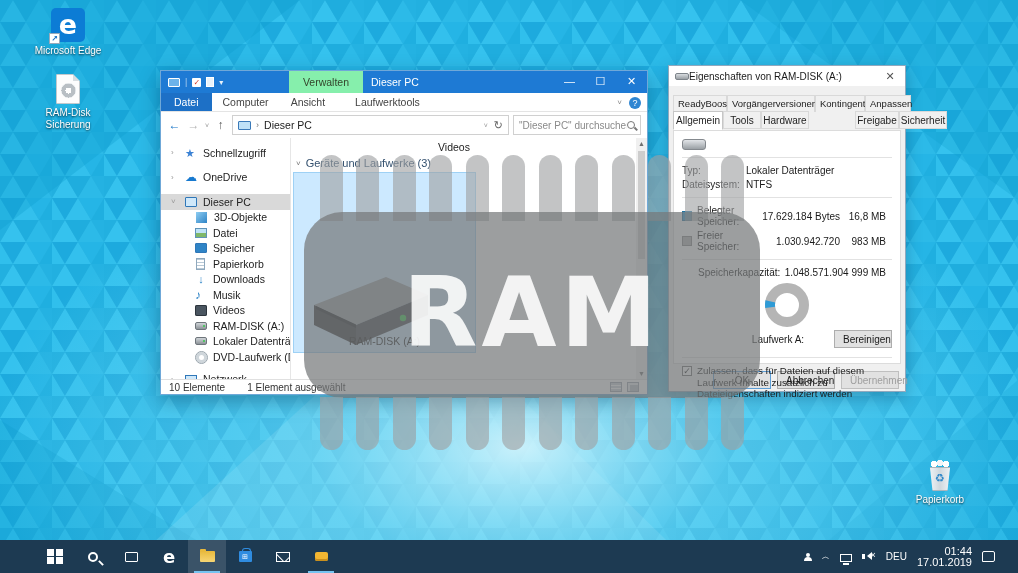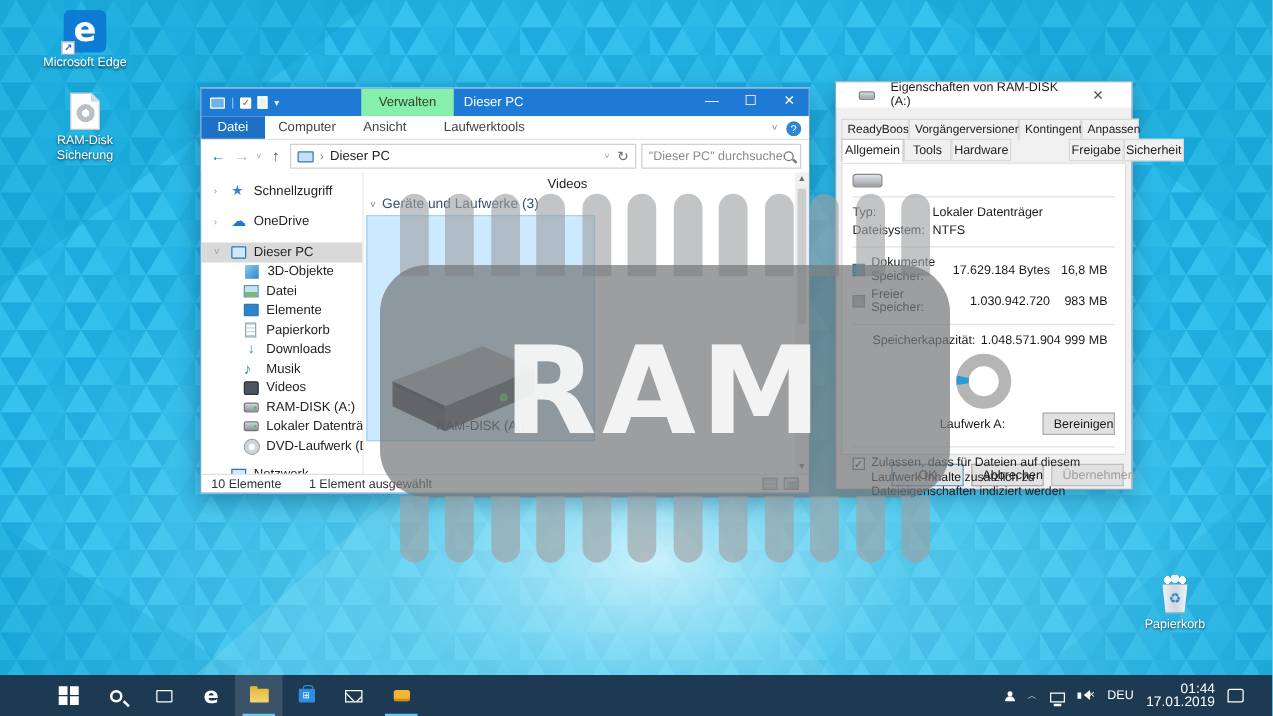--- a/index.html
+++ b/index.html
@@ -96,21 +96,21 @@
   .scroll-thumb { width:7px; height:108px; background:#cdcdcd; margin-top:4px; }
   .scrollbar .up { margin-top:2px; } .scrollbar .down { margin-top:auto; margin-bottom:2px; }
   .statusbar { height:15px; border-top:1px solid #e0e0e0; display:flex; align-items:center; font-size:10px; color:#333; padding:0 8px; gap:22px; flex:0 0 auto; }
   .status-right { margin-left:auto; display:flex; gap:5px; }
   .view-ico { width:12px; height:10px; border:1px solid #9aa3ab; background:linear-gradient(#cdd4da 2px,transparent 2px); background-size:100% 3px; }
   .view-ico.thumb { background:#b9c2c9; box-shadow:inset 2px 2px 0 #e8ecef; }
 
   
   .dialog { position:absolute; left:668px; top:65px; width:238px; height:327px; background:#f0f0f0;
             border:1px solid #90a8bd; box-shadow:0 5px 15px rgba(0,40,70,.3); z-index:3; font-size:10px; }
-  .dlg-titlebar { height:20px; background:#fff; display:flex; align-items:center; padding:0 18px; gap:12px; font-size:10px; color:#1a1a1a; }
+  .dlg-titlebar { height:20px; background:#fff; display:flex; align-items:center; padding:0 6px; gap:0; font-size:10px; color:#1a1a1a; }
   .dlg-drive-ico { width:14px; height:7px; background:linear-gradient(180deg,#d8dcdf,#9aa0a5); border:1px solid #7d848a; border-radius:2px; }
   .dlg-close { margin-left:auto; color:#555; font-size:11px; width:18px; text-align:center; }
   .tabs-back { display:flex; padding:9px 4px 0 4px; }
   .tab-b { flex:0 0 auto; text-align:center; font-size:9.5px; color:#222; background:#f0f0f0; border:1px solid #d9d9d9; border-bottom:0;
            height:17px; line-height:16px; padding:0 4px; }
   .tabs-front { display:flex; padding:0 4px; position:relative; top:-1px; }
   .tab-f { text-align:center; font-size:10px; color:#222; background:#f0f0f0; border:1px solid #d9d9d9; height:18px; line-height:17px; flex:0 0 auto; }
   .tab-f.active { background:#fff; border-color:#c6c6c6; border-bottom:1px solid #fff; height:19px; font-weight:normal; position:relative; z-index:2; }
   .dlg-page { background:#fff; border:1px solid #dcdcdc; margin:-1px 4px 0 4px; height:234px; padding:8px 8px 0 8px; position:relative; z-index:1; }
   .name-row { display:flex; align-items:center; gap:8px; }
@@ -317,21 +317,21 @@
         <div class="side-item child">
           <span class="si">
               <span class="si-pic" style="display:block;"></span>
             </span>
           <span>Datei</span>
         </div>
         <div class="side-item child">
           <span class="si">
               <span class="si-mon" style="display:block; background:#2f84c6;"></span>
             </span>
-          <span>Elemente</span>
+          <span>Speicher</span>
         </div>
         <div class="side-item child">
           <span class="si">
               <span class="si-doc" style="display:block;"></span>
             </span>
           <span>Papierkorb</span>
         </div>
         <div class="side-item child">
           <span class="si si-dl">↓</span>
           <span>Downloads</span>
@@ -438,21 +438,21 @@
         <span class="lab">Typ:</span>
         <span>Lokaler Datenträger</span>
       </div>
       <div class="info-row">
         <span class="lab">Dateisystem:</span>
         <span>NTFS</span>
       </div>
       <div class="dsep"></div>
       <div class="usage-row">
         <span class="sw" style="background:#2e9bd6;"></span>
-        <span class="lab">Dokumente Speicher:</span>
+        <span class="lab">Belegter Speicher:</span>
         <span class="bytes">17.629.184 Bytes</span>
         <span class="size">16,8 MB</span>
       </div>
       <div class="usage-row">
         <span class="sw" style="background:#b5b5b5;"></span>
         <span class="lab">Freier Speicher:</span>
         <span class="bytes">1.030.942.720</span>
         <span class="size">983 MB</span>
       </div>
       <div class="dsep"></div>

